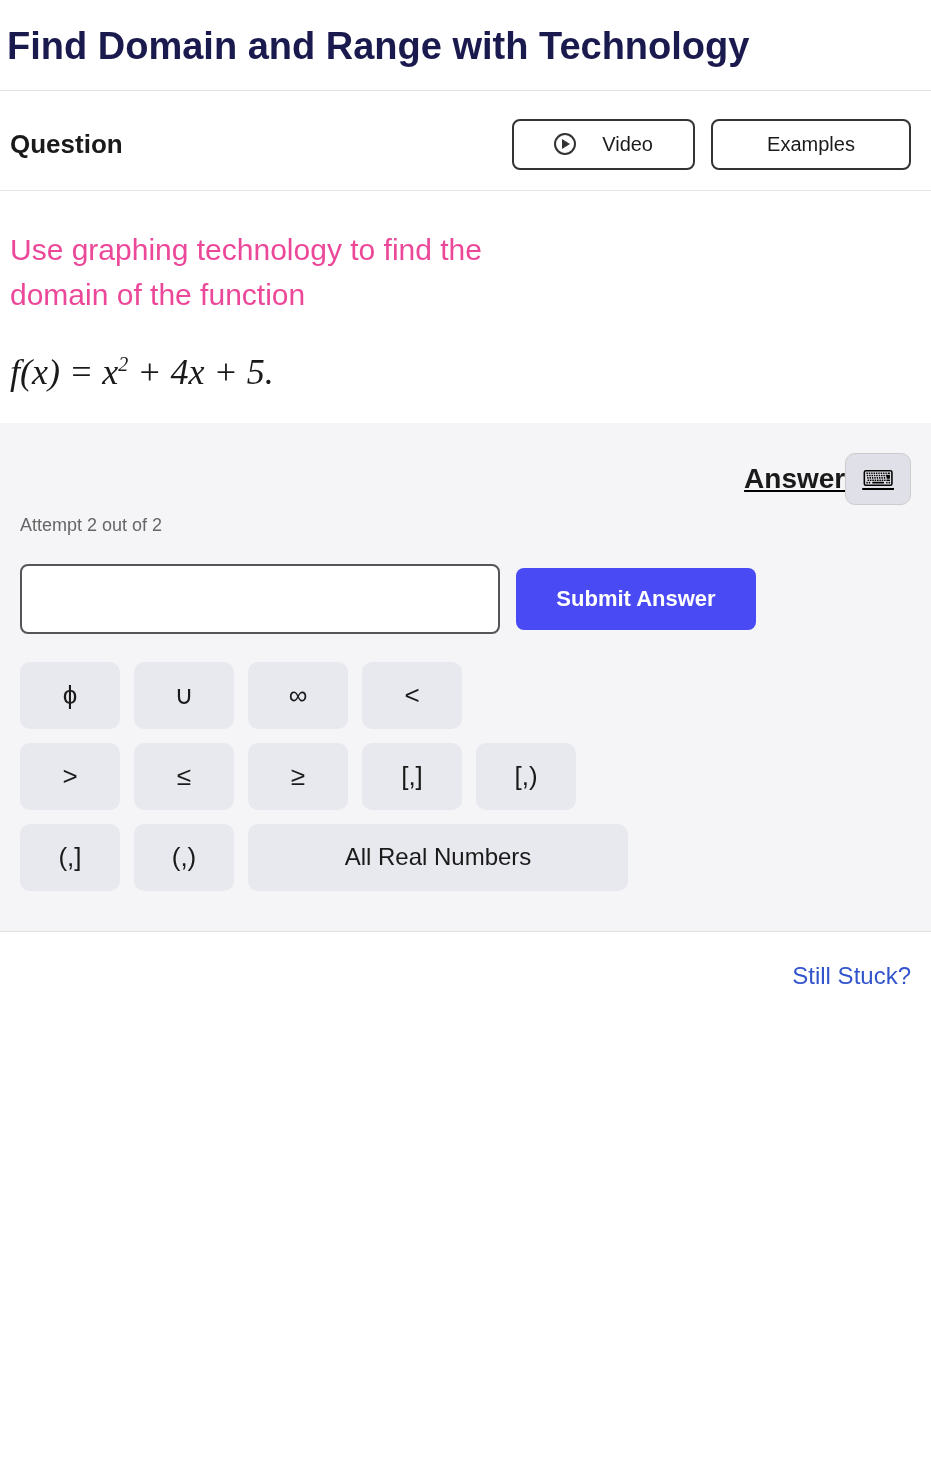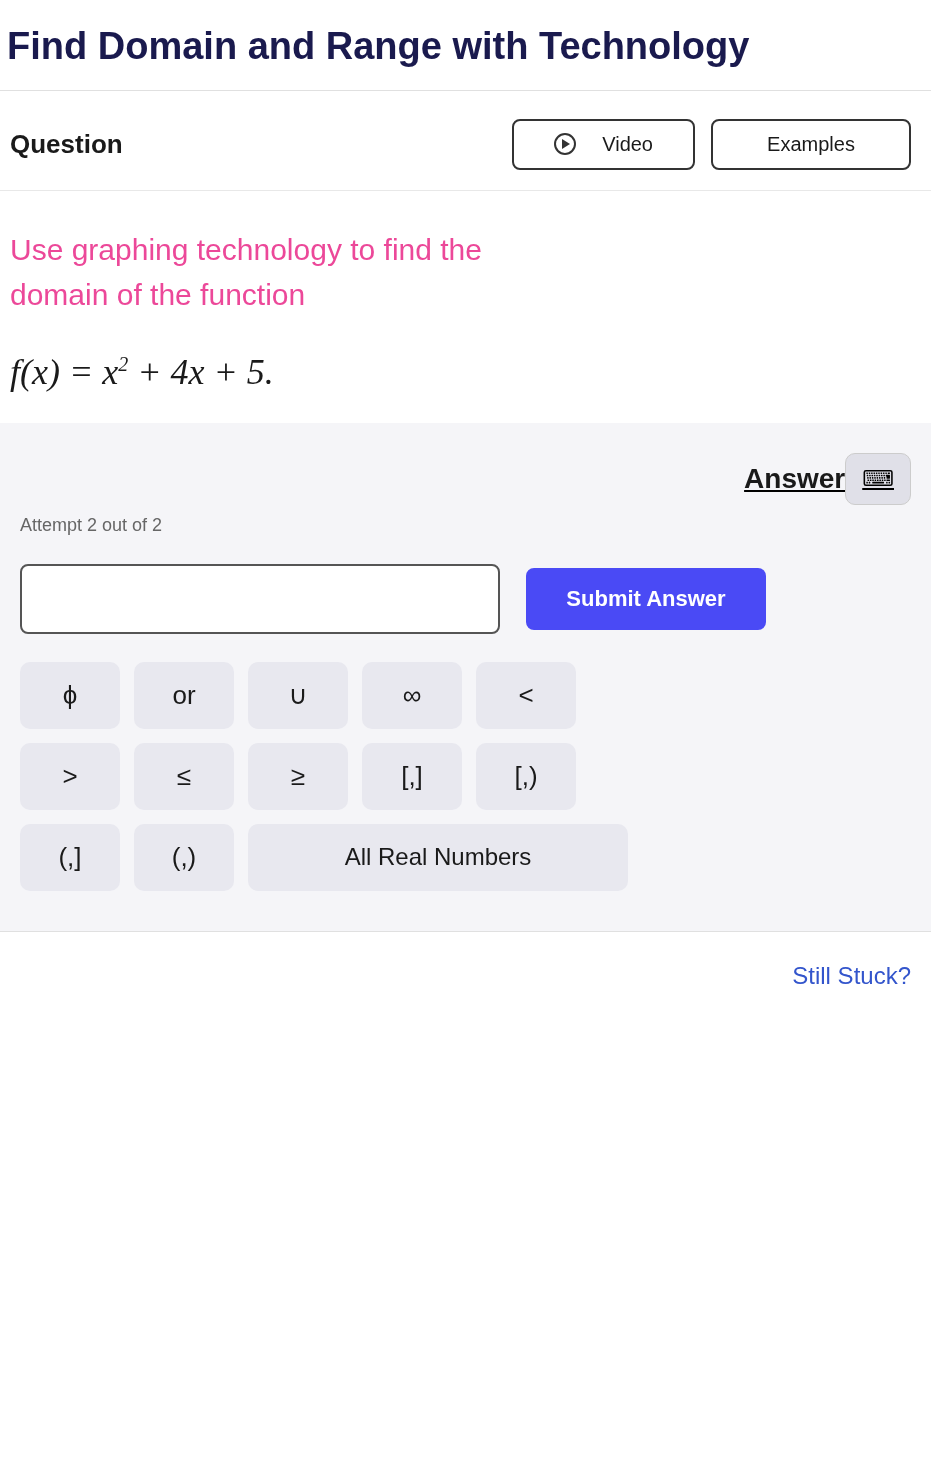--- a/index.html
+++ b/index.html
@@ -116,21 +116,21 @@
     }
 
     .attempt-text {
       font-size: 18px;
       color: #666;
       margin-bottom: 28px;
     }
 
     .answer-input-row {
       display: flex;
-      gap: 26px;
+      gap: 16px;
       align-items: center;
       margin-bottom: 28px;
     }
 
     .answer-input {
       flex: 0 0 auto;
       width: 480px;
       height: 70px;
       border: 2px solid #555;
       border-radius: 8px;
@@ -257,21 +257,20 @@
     <input class="answer-input" type="text" placeholder="" style="">
     <button class="submit-btn">
       <span>Submit Answer</span>
     </button>
   </div>
 
   <div class="symbol-grid">
 
     <div class="symbol-row">
       <button class="symbol-btn">ϕ</button>
-      <button class="symbol-btn">or</button>
       <button class="symbol-btn">∪</button>
       <button class="symbol-btn">∞</button>
       <button class="symbol-btn">&lt;</button>
     </div>
 
     <div class="symbol-row">
       <button class="symbol-btn">&gt;</button>
       <button class="symbol-btn">≤</button>
       <button class="symbol-btn">≥</button>
       <button class="symbol-btn">[,]</button>

